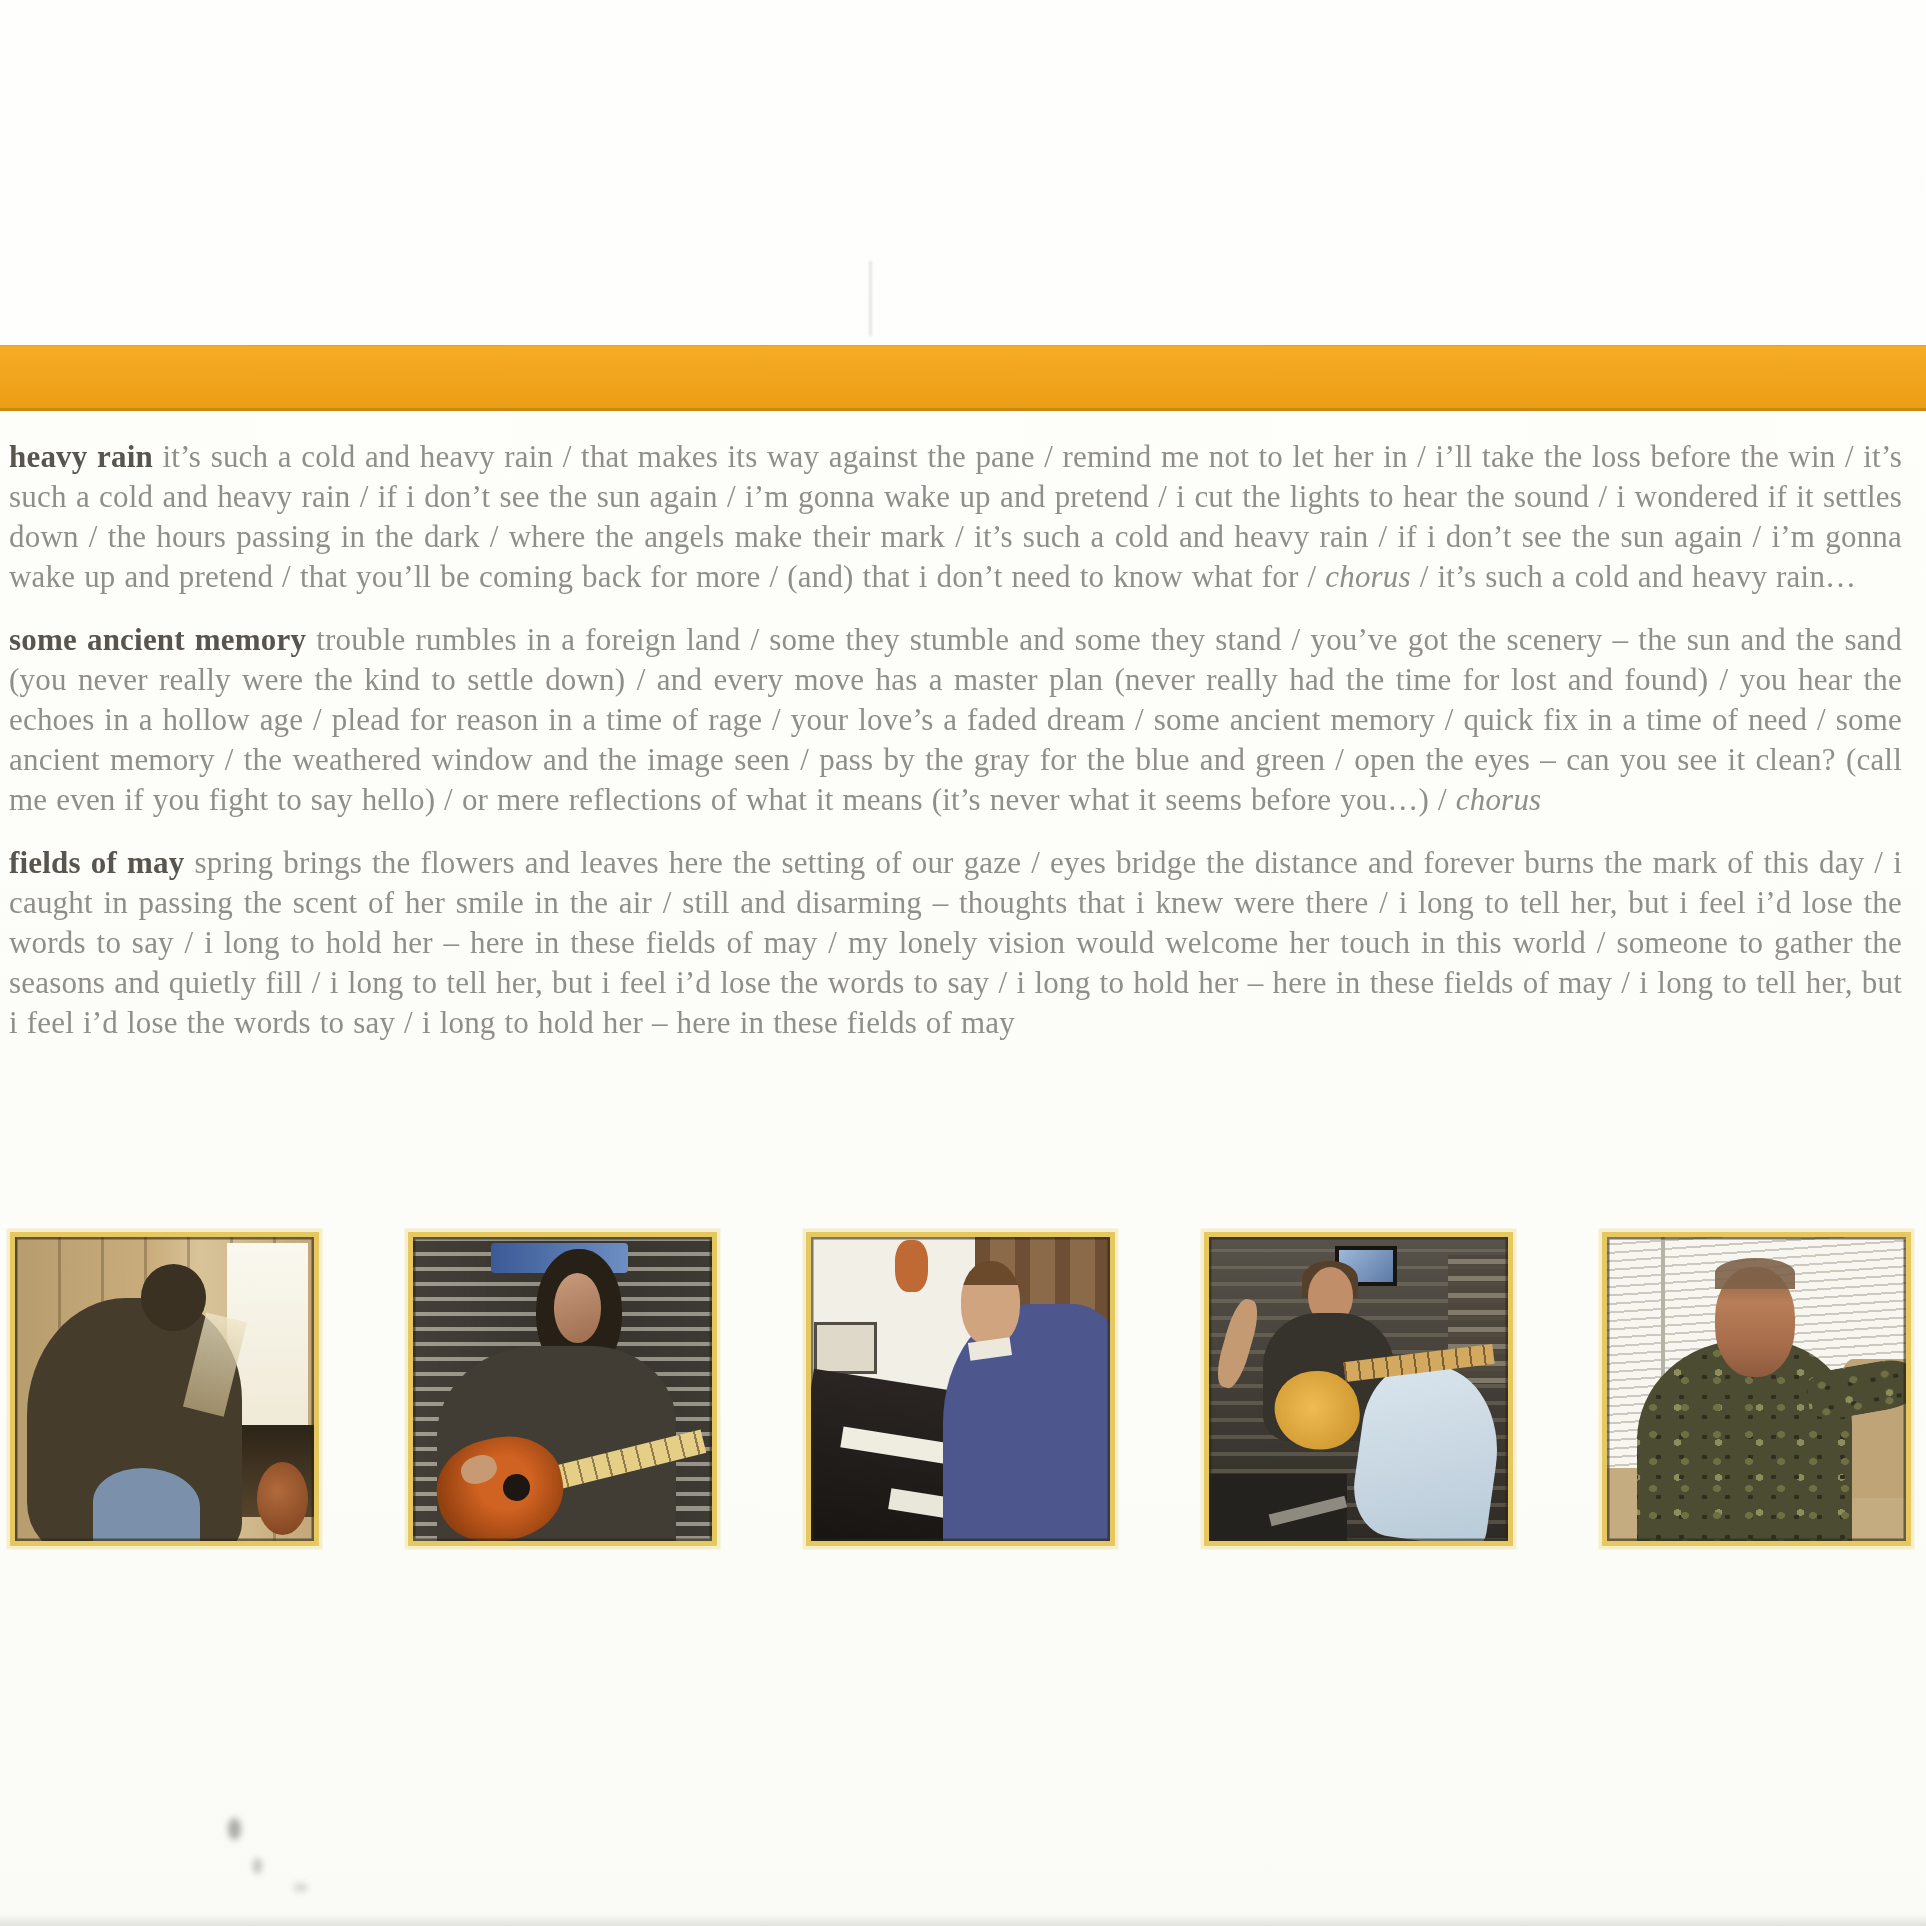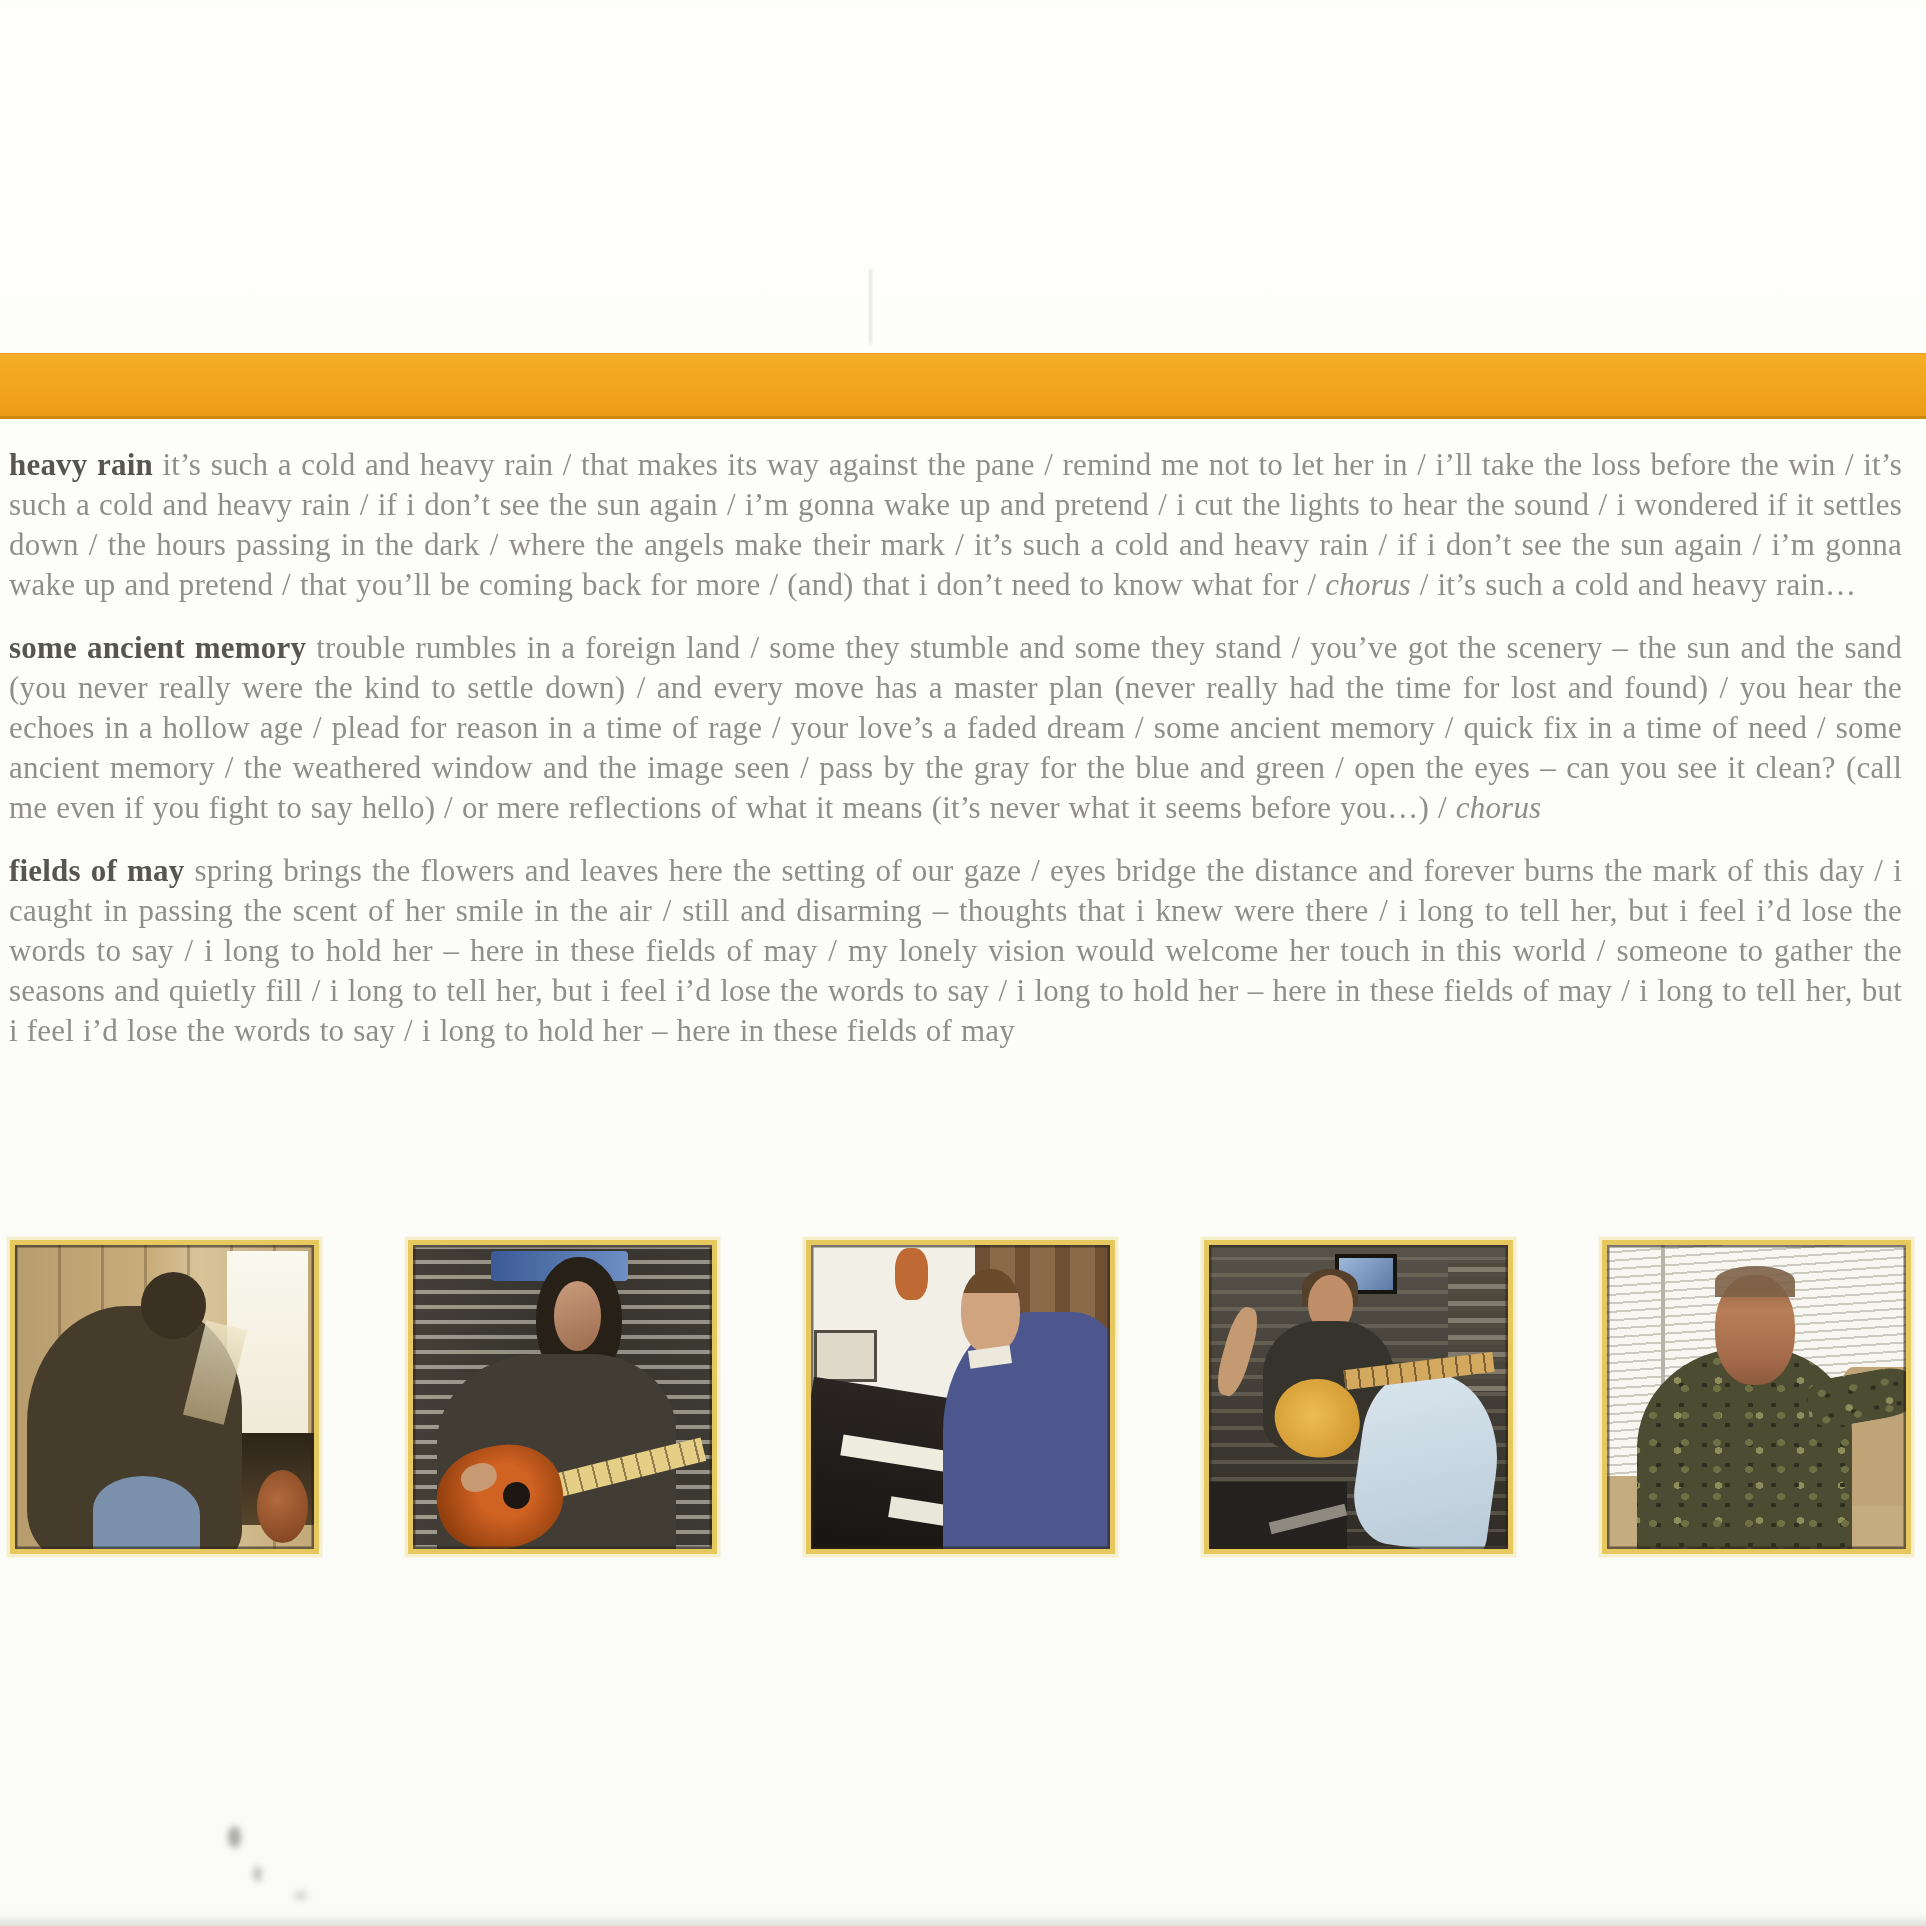--- a/index.html
+++ b/index.html
@@ -2,21 +2,21 @@
 <html style="font-size:8px"><head>
 <meta charset="utf-8">
 <style>
   html, body { margin:0; padding:0; }
   body {
     width:1926px; height:1926px;
     background:#fdfdfa;
     font-family:"Liberation Serif", serif;
     overflow:hidden; position:relative;
   }
-  .page { position:absolute; inset:0; background:linear-gradient(180deg,#fefefc 0%,#fcfcf8 70%,#fafaf6 100%);margin-top:8px; }
+  .page { position:absolute; inset:0; background:linear-gradient(180deg,#fefefc 0%,#fcfcf8 70%,#fafaf6 100%); }
 
   
   .band {
     position:absolute; left:0; top:345px; width:1926px; height:66px;
     background:linear-gradient(180deg,#f6ac25 0%,#f1a41d 55%,#eb9d15 100%);
     border-top:1.5px solid #eaa11e; border-bottom:3px solid #c9880e;
     box-sizing:border-box;
   }
 
   

